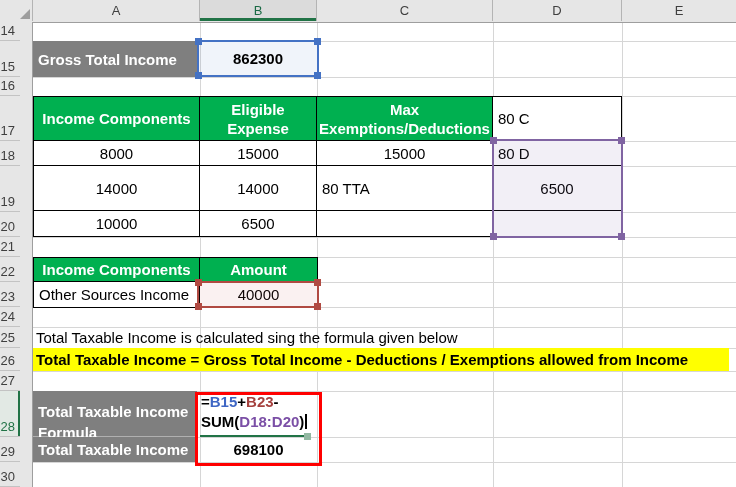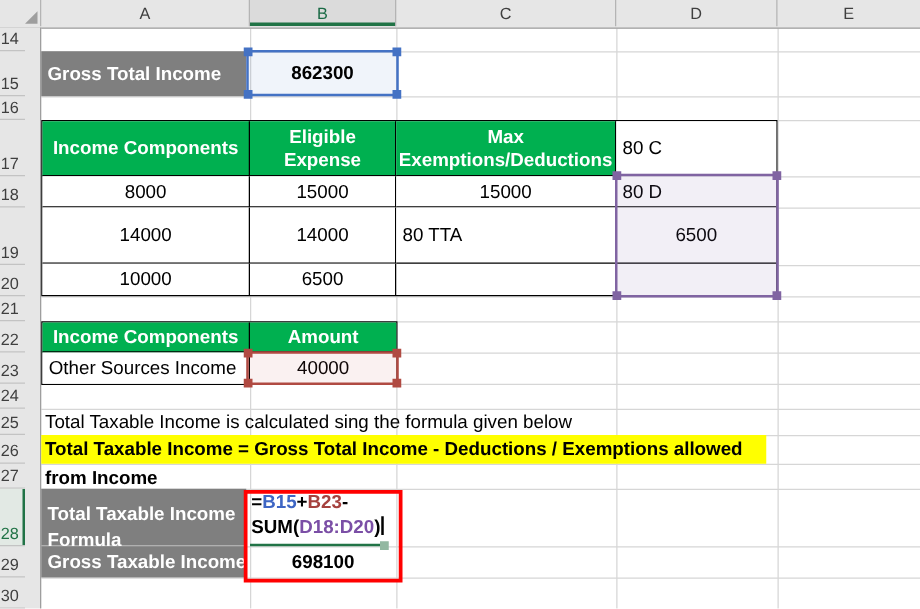--- a/index.html
+++ b/index.html
@@ -41,21 +41,21 @@
   .handle.tl{left:-4px;top:-4px;} .handle.tr{right:-4px;top:-4px;}
   .handle.bl{left:-4px;bottom:-4px;} .handle.br{right:-4px;bottom:-4px;}
   #b15-range{left:197px;top:40px;width:122px;height:37px;border:2px solid var(--sel-blue);background:rgba(68,114,196,0.08);display:flex;align-items:center;justify-content:center;font-weight:bold;font-size:15px;}
   #b15-range .handle{background:var(--sel-blue);}
   #b23-range{left:197px;top:281px;width:122px;height:27px;border:2px solid var(--sel-red);background:rgba(192,80,77,0.08);display:flex;align-items:center;justify-content:center;font-size:15px;}
   #b23-range .handle{background:var(--sel-red);}
   #d-range{left:492px;top:139px;width:131px;height:99px;border:2px solid var(--sel-purple);background:rgba(128,100,162,0.10);}
   #d-range .handle{background:var(--sel-purple);}
   
   #note-25{position:absolute;left:36px;top:327px;height:21px;line-height:21px;font-size:15px;z-index:3;}
-  #def-26{position:absolute;left:33px;top:348px;width:580px;height:23px;line-height:23px;background:var(--yellow);font-weight:bold;font-size:15px;padding-left:3px;box-sizing:border-box;z-index:3;}
+  #def-26{position:absolute;left:33px;top:348px;width:696px;height:23px;line-height:23px;background:var(--yellow);font-weight:bold;font-size:15px;padding-left:3px;box-sizing:border-box;z-index:3;}
   
   #formula-cell{position:absolute;left:201px;top:392px;width:118px;z-index:5;font-size:15px;font-weight:bold;line-height:20px;}
   .seg-blue{color:var(--ref-blue);} .seg-red{color:var(--ref-red);} .seg-purple{color:var(--ref-purple);}
   #text-cursor{display:inline-block;width:0;height:15px;border-left:2px solid #000;vertical-align:-2px;margin-left:1px;}
   #edit-underline{position:absolute;left:200px;top:435px;width:108px;height:2px;background:var(--edit-green);z-index:5;}
   #edit-handle{position:absolute;left:304px;top:433px;width:7px;height:7px;background:#93b8a2;z-index:5;}
   #b29-value{position:absolute;left:200px;top:437px;width:117px;height:25px;display:flex;align-items:center;justify-content:center;font-weight:bold;font-size:15px;z-index:3;}
   
   #red-rect{position:absolute;left:195px;top:392px;width:127px;height:74px;border:3px solid var(--annotation-red);box-sizing:border-box;z-index:6;}
 </style>
@@ -166,21 +166,21 @@
     <div class="handle tr"></div>
     <div class="handle bl"></div>
     <div class="handle br"></div>
   </div>
 
   <div id="note-25">Total Taxable Income is calculated sing the formula given below</div>
 
   <div id="def-26">Total Taxable Income = Gross Total Income - Deductions / Exemptions allowed from Income</div>
 
   <div class="gray-label two-line" style="left:33px;top:391px;width:164px;height:46px;border-bottom:1px solid #b0b0b0;">Total Taxable Income Formula</div>
-  <div class="gray-label" style="left:33px;top:437px;width:164px;height:25px;">Gross Taxable Income</div>
+  <div class="gray-label" style="left:33px;top:437px;width:164px;height:25px;">Total Taxable Income</div>
 
   <div id="formula-cell">
     <div><span>=</span><span class="seg-blue">B15</span><span>+</span><span class="seg-red">B23</span><span>-</span></div>
     <div><span>SUM(</span><span class="seg-purple">D18:D20</span><span>)</span><span id="text-cursor"></span></div>
   </div>
   <div id="edit-underline"></div>
   <div id="edit-handle"></div>
 
   <div id="b29-value">698100</div>
 

